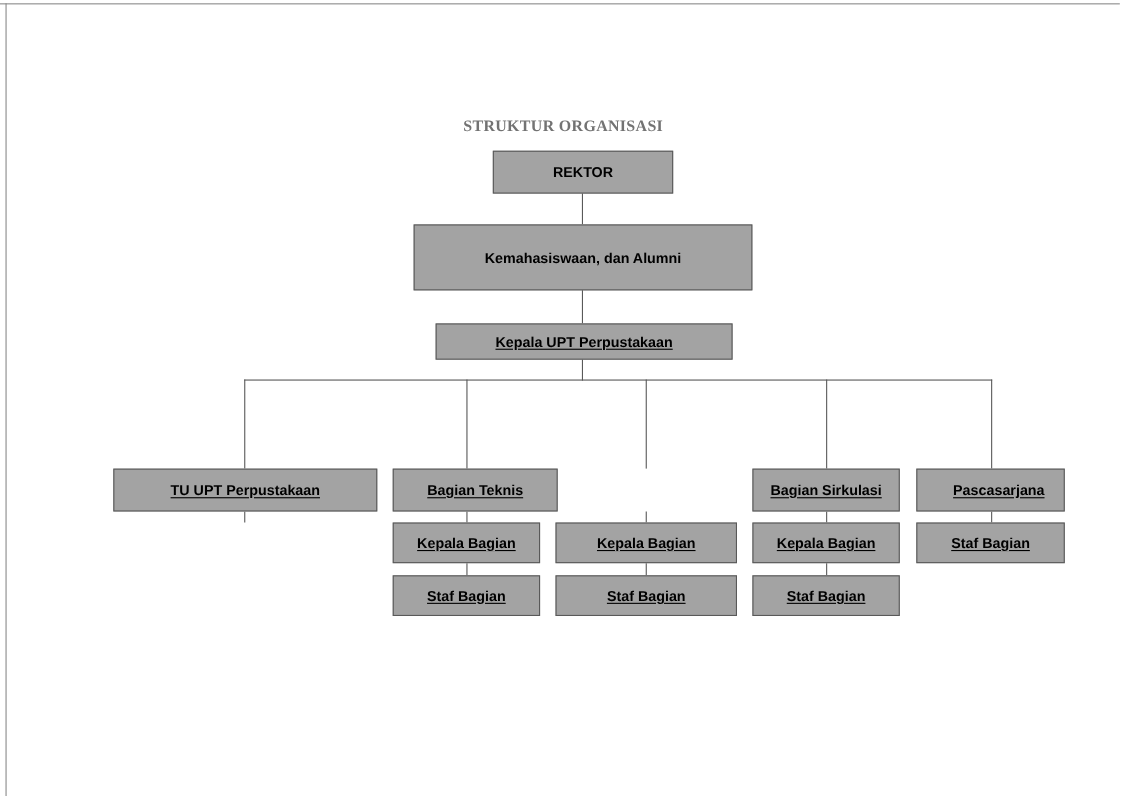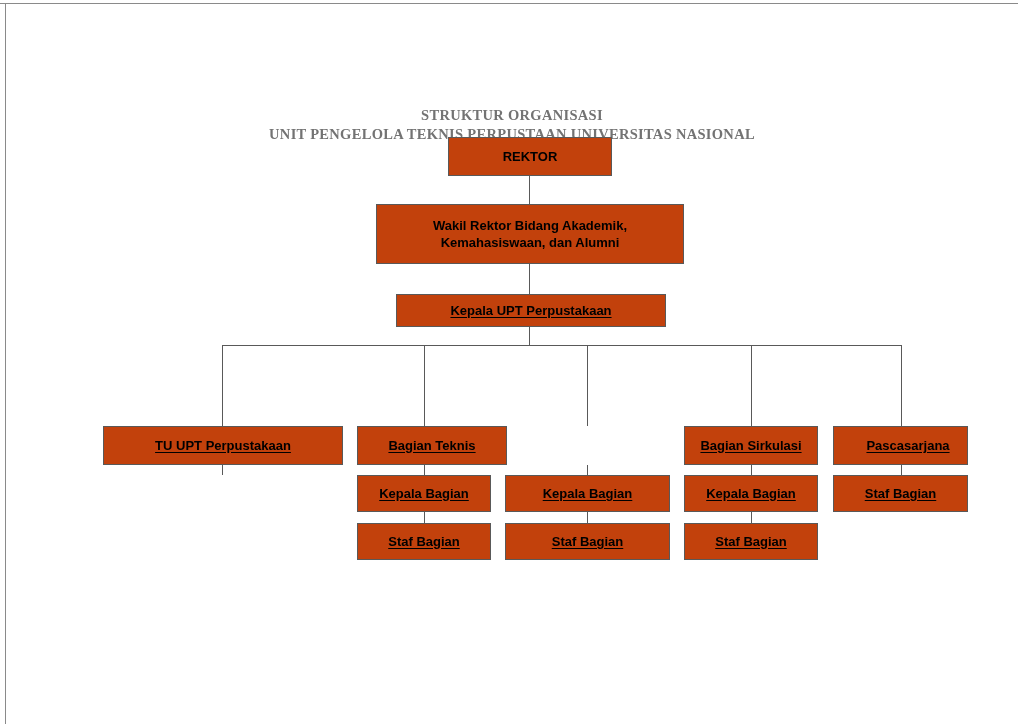--- a/index.html
+++ b/index.html
@@ -44,21 +44,21 @@
     line-height: 19px;
     margin-top: 44px;
   }
   #title-block .tline { display: block; white-space: nowrap; }
 
   
   .node {
     position: absolute;
     box-sizing: border-box;
     border: 1.3px solid #595959;
-    background: #c2410c;
+    background: #a3a3a3;
     display: flex;
     align-items: center;
     justify-content: center;
     text-align: left;
     color: #000000;
     font-weight: bold;
     font-size: 13px;
     line-height: 16px;
     z-index: 2;
   }
@@ -83,21 +83,20 @@
 </head>
 <body>
 
 <div id="page">
 
   <div id="page-frame-top"></div>
   <div id="page-frame-left"></div>
 
   <div id="title-block">
     <span class="tline">STRUKTUR ORGANISASI</span>
-    <span class="tline">UNIT PENGELOLA TEKNIS PERPUSTAAN UNIVERSITAS NASIONAL</span>
   </div>
 
   <div class="vline" style="left:529px; top:175px; height:29px;"></div>
 
   <div class="vline" style="left:529px; top:263px; height:31px;"></div>
 
   <div class="vline" style="left:529px; top:326px; height:20px;"></div>
   <div class="hline" style="left:222px; top:345px; width:680px;"></div>
   <div class="vline" style="left:222px; top:345px; height:81px;"></div>
   <div class="vline" style="left:424px; top:345px; height:81px;"></div>
@@ -113,21 +112,20 @@
 
   <div class="vline" style="left:424px; top:512px; height:11px;"></div>
   <div class="vline" style="left:587px; top:512px; height:11px;"></div>
   <div class="vline" style="left:751px; top:512px; height:11px;"></div>
 
   <div class="node" style="left:448px; top:137px; width:164px; height:39px;">
     <span class="lbl">REKTOR</span>
   </div>
 
   <div class="node twoline" style="left:376px; top:204px; width:308px; height:60px; flex-direction:column;">
-    <span class="lbl">Wakil Rektor Bidang Akademik,</span>
     <span class="lbl">Kemahasiswaan, dan Alumni</span>
   </div>
 
   <div class="node ul" style="left:396px; top:294px; width:270px; height:33px;">
     <span class="lbl">Kepala UPT Perpustakaan</span>
   </div>
 
   <div class="node ul" style="left:103px; top:426px; width:240px; height:39px;">
     <span class="lbl">TU UPT Perpustakaan</span>
   </div>

